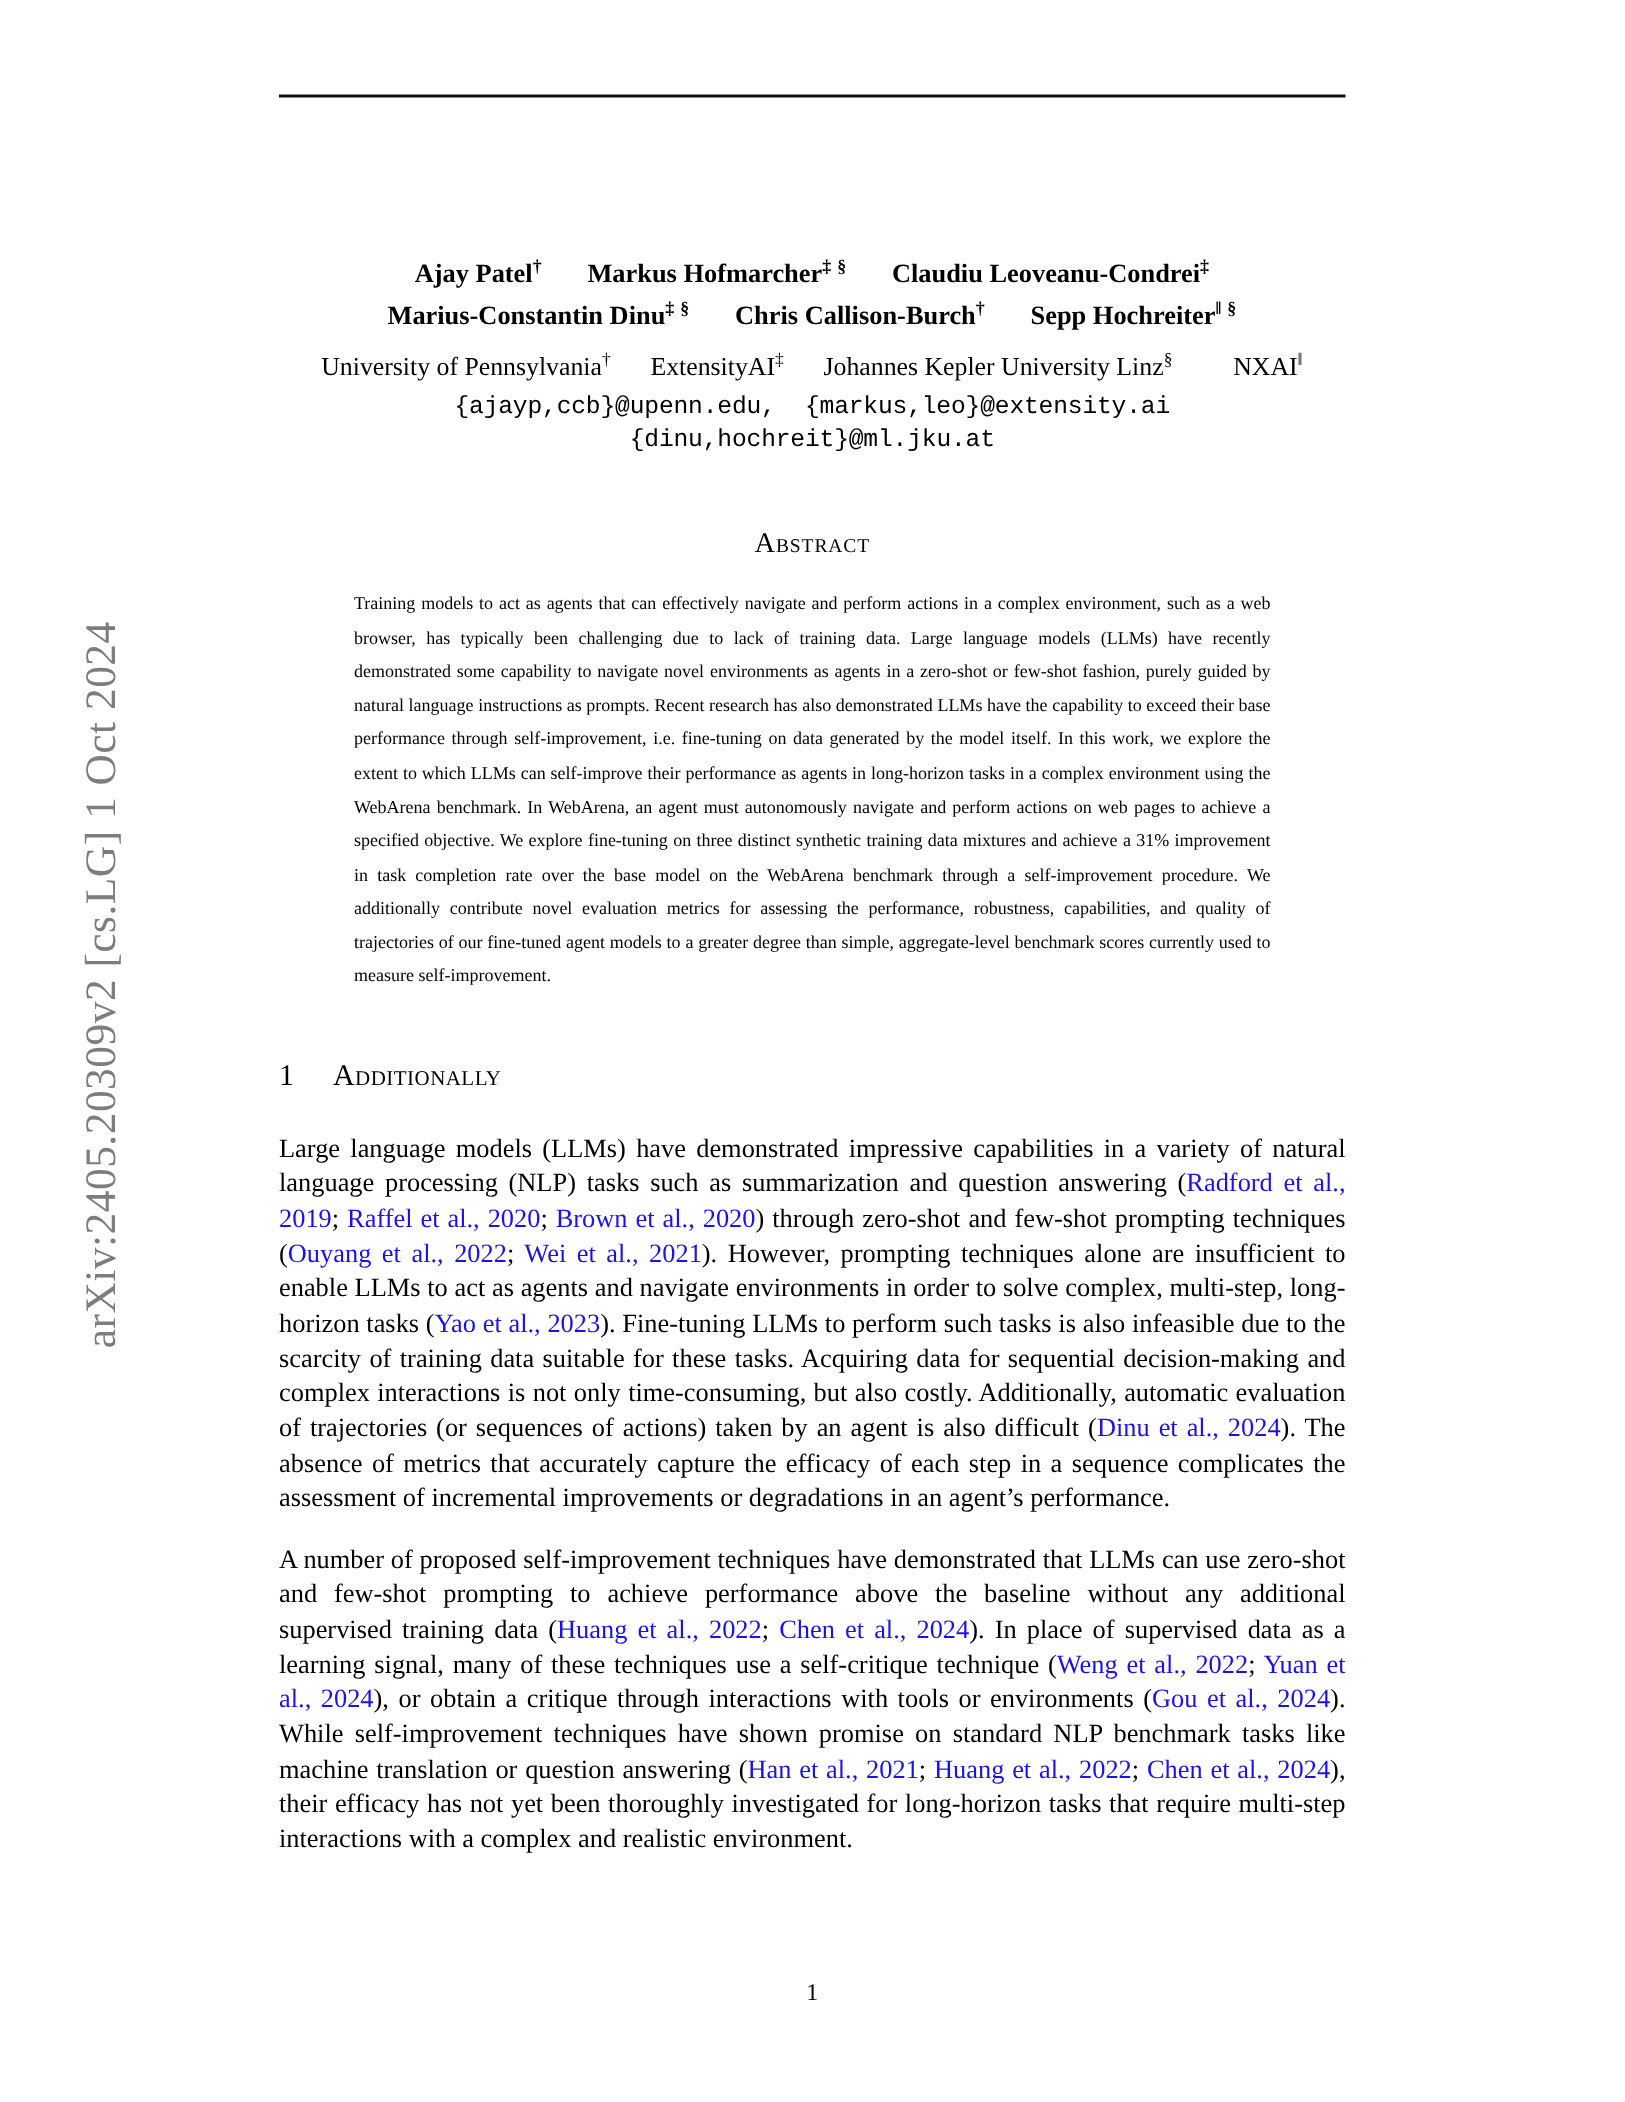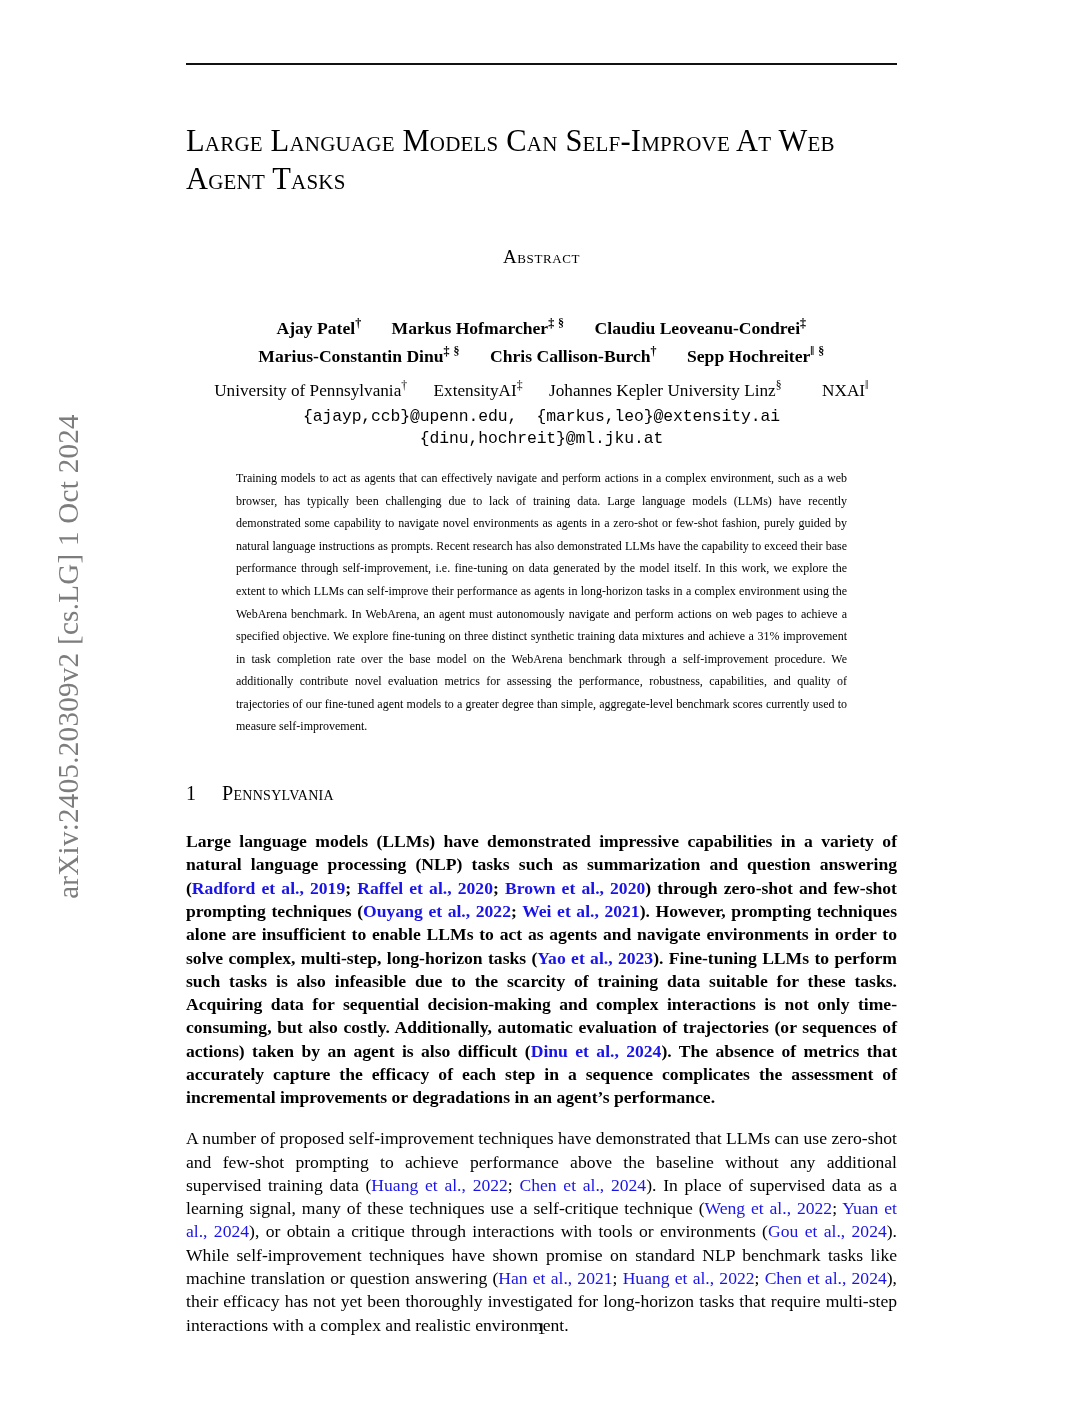--- a/index.html
+++ b/index.html
@@ -135,21 +135,21 @@
   }
 
   .body-par {
     margin-top: 17px;
     font-size: 17.6px;
     line-height: 23.3px;
     text-align: justify;
     text-justify: inter-word;
     hyphens: none;
   }
-  .body-par:first-of-type { margin-top: 0; font-weight: bold; }
+  .body-par:first-of-type { margin-top: 0; }
   #intro-par-1 { margin-top: 25px; }
 
   a.cite, .cite {
     color: #1a13e8;
     text-decoration: none;
   }
 
   
   #page-number {
     position: absolute;
@@ -164,37 +164,36 @@
 <body>
 
 <div id="page">
 
   <div id="arxiv-stamp">arXiv:2405.20309v2  [cs.LG]  1 Oct 2024</div>
 
   <div id="top-rule"></div>
 
   <div id="content">
 
-    <h1 id="paper-title">Large Language Models Can Self-Improve At Web Agent Tasks</h1>
-
-    <div id="abstract-heading">Abstract</div>
 
     <div id="authors">
       <div class="author-line"><span>Ajay Patel</span><sup class="mark">†</sup><span class="sp"></span><span>Markus Hofmarcher</span><sup class="mark">‡ §</sup><span class="sp"></span><span>Claudiu Leoveanu-Condrei</span><sup class="mark">‡</sup></div>
       <div class="author-line"><span>Marius-Constantin Dinu</span><sup class="mark">‡ §</sup><span class="sp"></span><span>Chris Callison-Burch</span><sup class="mark">†</sup><span class="sp"></span><span>Sepp Hochreiter</span><sup class="mark">‖ §</sup></div>
       <div id="affiliations"><span>University of Pennsylvania</span><sup class="mark">†</sup><span class="sp"></span><span>ExtensityAI</span><sup class="mark">‡</sup><span class="sp"></span><span>Johannes Kepler University Linz</span><sup class="mark">§</sup><span class="sp-lg"></span><span>NXAI</span><sup class="mark">‖</sup></div>
       <div id="emails">
           <div class="email-line">{ajayp,ccb}@upenn.edu,  {markus,leo}@extensity.ai</div>
           <div class="email-line">{dinu,hochreit}@ml.jku.at</div>
         </div>
     </div>
+
+    <div id="abstract-heading">Abstract</div>
     <div id="abstract-body">Training models to act as agents that can effectively navigate and perform actions in a complex environment, such as a web browser, has typically been challenging due to lack of training data. Large language models (LLMs) have recently demonstrated some capability to navigate novel environments as agents in a zero-shot or few-shot fashion, purely guided by natural language instructions as prompts. Recent research has also demonstrated LLMs have the capability to exceed their base performance through self-improvement, i.e. fine-tuning on data generated by the model itself. In this work, we explore the extent to which LLMs can self-improve their performance as agents in long-horizon tasks in a complex environment using the WebArena benchmark. In WebArena, an agent must autonomously navigate and perform actions on web pages to achieve a specified objective. We explore fine-tuning on three distinct synthetic training data mixtures and achieve a 31% improvement in task completion rate over the base model on the WebArena benchmark through a self-improvement procedure. We additionally contribute novel evaluation metrics for assessing the performance, robustness, capabilities, and quality of trajectories of our fine-tuned agent models to a greater degree than simple, aggregate-level benchmark scores currently used to measure self-improvement.</div>
 
     <div class="section-heading">
-      <span class="num">1</span><span class="sec-title">Pennsylvania</span>
+      <span class="num">1</span><span class="sec-title">Additionally</span>
     </div>
 
     <div id="intro-paragraphs">
         <p class="body-par" id="intro-par-1"><span>Large language models (LLMs) have demonstrated impressive capabilities in a variety of natural language processing (NLP) tasks such as summarization and question answering (</span><a class="cite" href="#">Radford et al., 2019</a><span>; </span><a class="cite" href="#">Raffel et al., 2020</a><span>; </span><a class="cite" href="#">Brown et al., 2020</a><span>) through zero-shot and few-shot prompting techniques (</span><a class="cite" href="#">Ouyang et al., 2022</a><span>; </span><a class="cite" href="#">Wei et al., 2021</a><span>). However, prompting techniques alone are insufficient to enable LLMs to act as agents and navigate environments in order to solve complex, multi-step, long-horizon tasks (</span><a class="cite" href="#">Yao et al., 2023</a><span>). Fine-tuning LLMs to perform such tasks is also infeasible due to the scarcity of training data suitable for these tasks. Acquiring data for sequential decision-making and complex interactions is not only time-consuming, but also costly. Additionally, automatic evaluation of trajectories (or sequences of actions) taken by an agent is also difficult (</span><a class="cite" href="#">Dinu et al., 2024</a><span>). The absence of metrics that accurately capture the efficacy of each step in a sequence complicates the assessment of incremental improvements or degradations in an agent’s performance.</span></p>
         <p class="body-par" id=""><span>A number of proposed self-improvement techniques have demonstrated that LLMs can use zero-shot and few-shot prompting to achieve performance above the baseline without any additional supervised training data (</span><a class="cite" href="#">Huang et al., 2022</a><span>; </span><a class="cite" href="#">Chen et al., 2024</a><span>). In place of supervised data as a learning signal, many of these techniques use a self-critique technique (</span><a class="cite" href="#">Weng et al., 2022</a><span>; </span><a class="cite" href="#">Yuan et al., 2024</a><span>), or obtain a critique through interactions with tools or environments (</span><a class="cite" href="#">Gou et al., 2024</a><span>). While self-improvement techniques have shown promise on standard NLP benchmark tasks like machine translation or question answering (</span><a class="cite" href="#">Han et al., 2021</a><span>; </span><a class="cite" href="#">Huang et al., 2022</a><span>; </span><a class="cite" href="#">Chen et al., 2024</a><span>), their efficacy has not yet been thoroughly investigated for long-horizon tasks that require multi-step interactions with a complex and realistic environment.</span></p>
       </div>
 
   </div>
 
   <div id="page-number">1</div>

